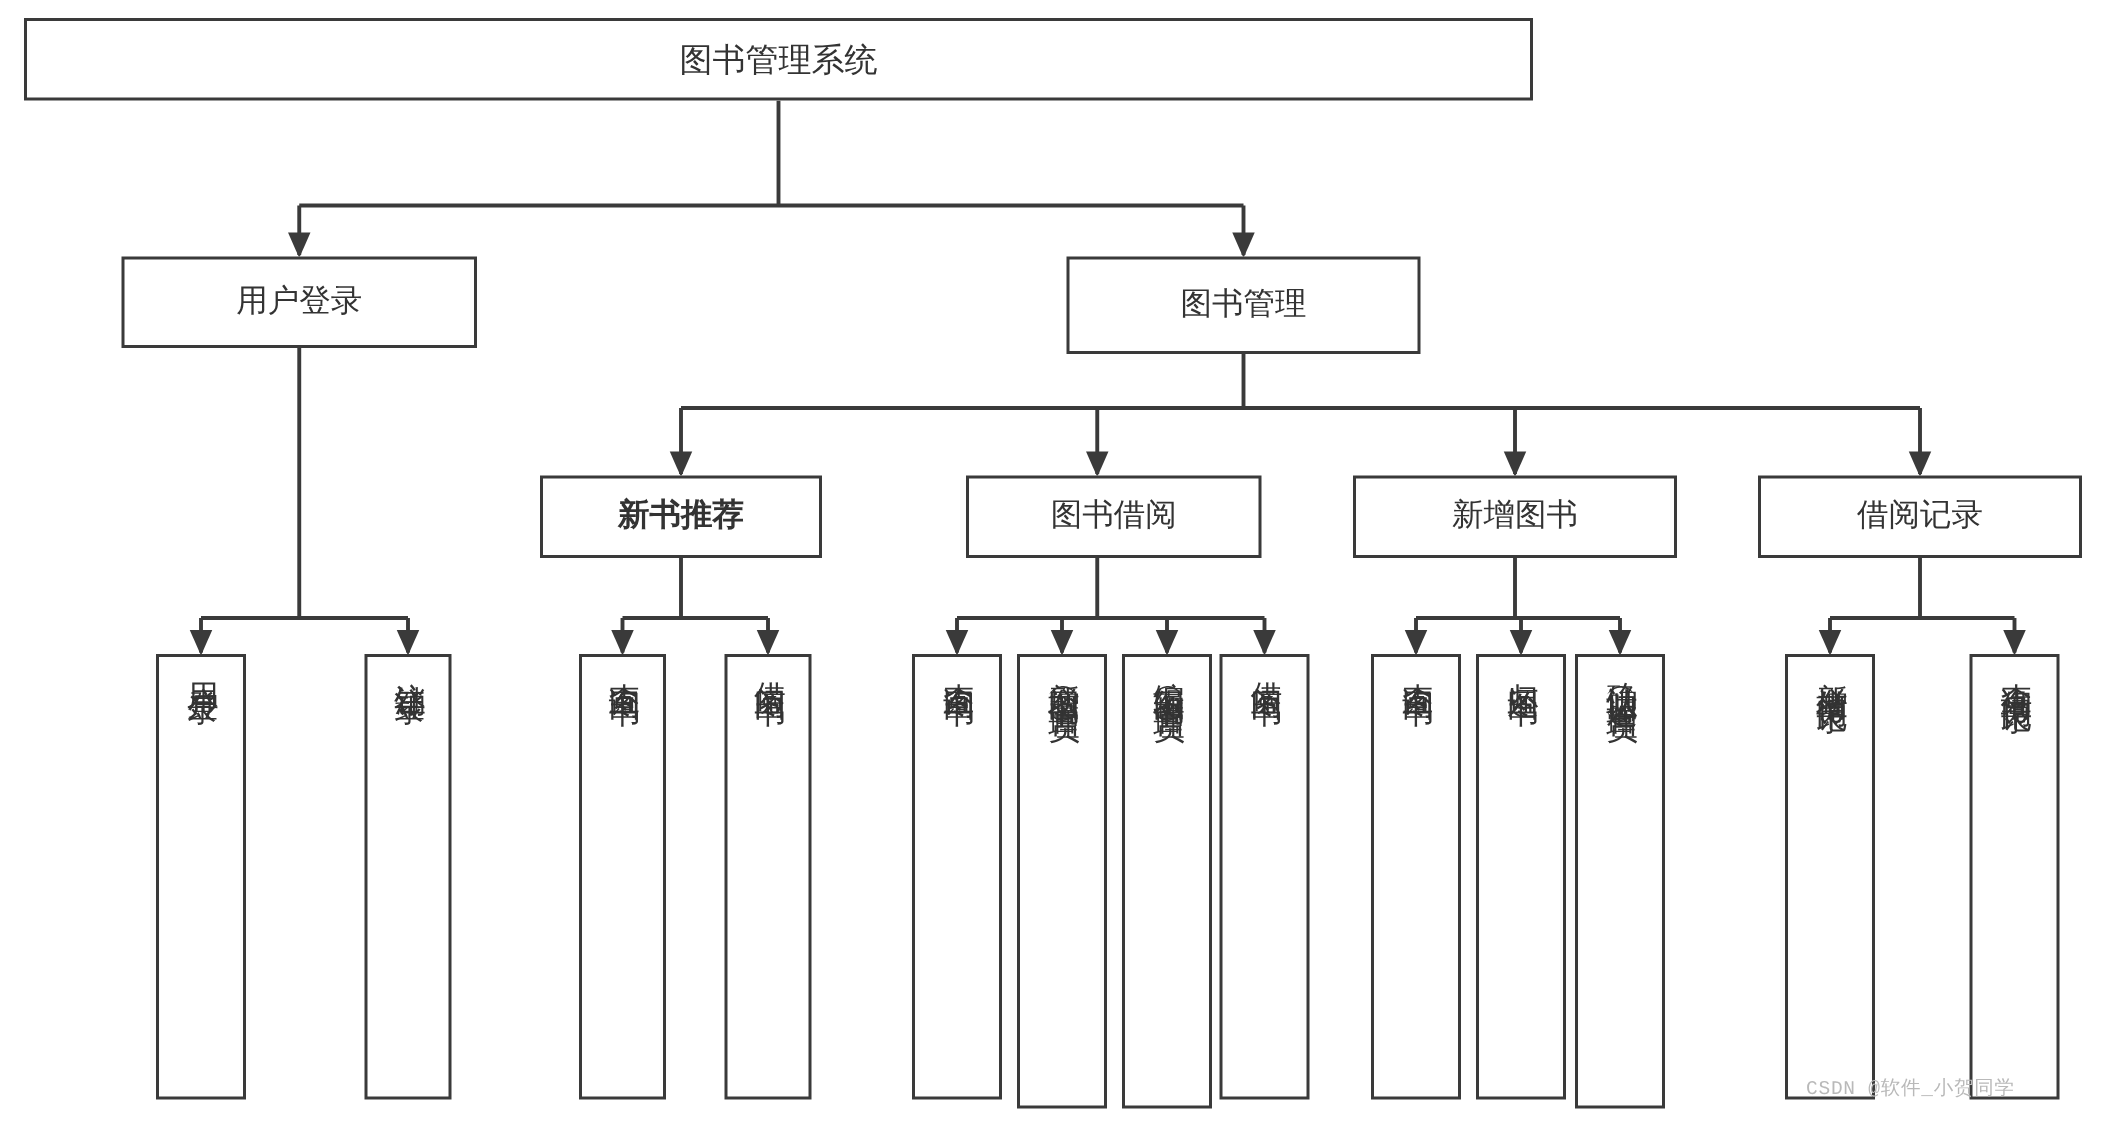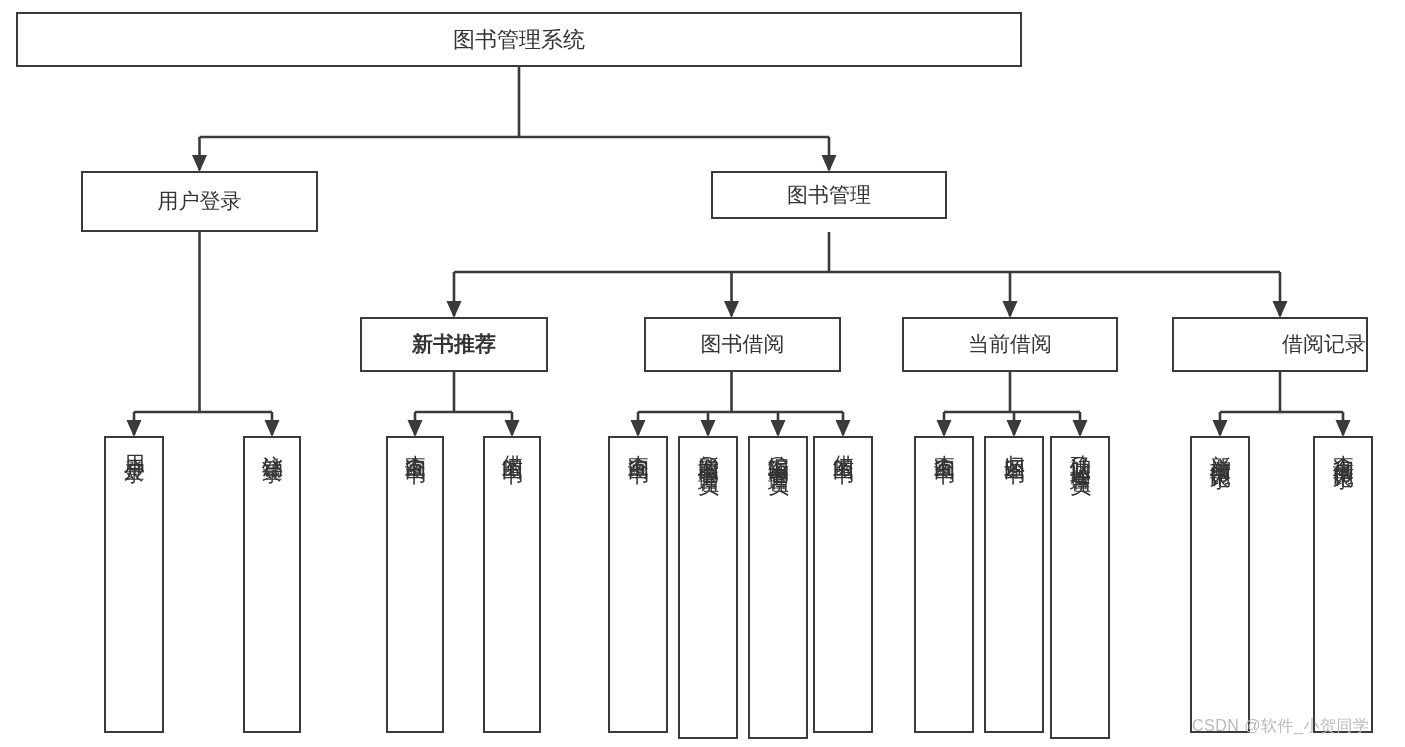--- a/index.html
+++ b/index.html
@@ -55,24 +55,25 @@
     text-orientation: upright;
     font-size: 21px;
     letter-spacing: 3px;
   }
   .node.root .label {
     font-size: 22px;
   }
   .watermark {
     position: absolute;
     color: #b9b9b9;
-    font-size: 16px;
+    font-size: 13px;
     white-space: nowrap;
     letter-spacing: 0.5px;
-    font-family: Liberation Sans, sans-serif;
+    font-family: Liberation Mono, monospace;
+    margin-left: 12px;
   }
 </style>
 </head>
 <body>
 
 <div id="canvas">
   <svg id="wires" viewBox="0 0 1405 747">
       <line x1="519" y1="67" x2="519" y2="137" stroke="#3a3a3a" stroke-width="2.6"></line>
       <line x1="199.5" y1="137" x2="829" y2="137" stroke="#3a3a3a" stroke-width="2.6"></line>
       <line x1="199.5" y1="137" x2="199.5" y2="170" stroke="#3a3a3a" stroke-width="2.6"></line>
@@ -126,33 +127,33 @@
       <line x1="1343" y1="412" x2="1343" y2="435" stroke="#3a3a3a" stroke-width="2.6"></line>
       <polygon points="1335.5,420 1350.5,420 1343,437" fill="#3a3a3a"></polygon>
     </svg>
   <div id="nodes">
       <div class="node horiz root" style="left: 16px; top: 12px; width: 1006px; height: 55px;">
         <div class="label">图书管理系统</div>
       </div>
       <div class="node horiz" style="left: 81px; top: 171px; width: 237px; height: 61px;">
         <div class="label">用户登录</div>
       </div>
-      <div class="node horiz" style="left: 711px; top: 171px; width: 236px; height: 48px;">
+      <div class="node horiz" style="left: 711px; top: 171px; width: 236px; height: 65px;">
         <div class="label">图书管理</div>
       </div>
       <div class="node horiz" style="left: 360px; top: 317px; width: 188px; height: 55px; font-weight: bold;">
         <div class="label">新书推荐</div>
       </div>
       <div class="node horiz" style="left: 633px; top: 317px; width: 197px; height: 55px; margin-left: 11px;">
         <div class="label">图书借阅</div>
       </div>
       <div class="node horiz" style="left: 902px; top: 317px; width: 216px; height: 55px;">
-        <div class="label">当前借阅</div>
+        <div class="label">新增图书</div>
       </div>
-      <div class="node horiz" style="left: 1172px; top: 317px; width: 196px; height: 55px; justify-content: flex-end;">
+      <div class="node horiz" style="left: 1172px; top: 317px; width: 216px; height: 55px;">
         <div class="label">借阅记录</div>
       </div>
       <div class="node vert" style="left: 104px; top: 436px; width: 60px; height: 297px;">
         <div class="label">用户登录</div>
       </div>
       <div class="node vert" style="left: 243px; top: 436px; width: 58px; height: 297px;">
         <div class="label">注销登录</div>
       </div>
       <div class="node vert" style="left: 386px; top: 436px; width: 58px; height: 297px;">
         <div class="label">查询图书</div>

